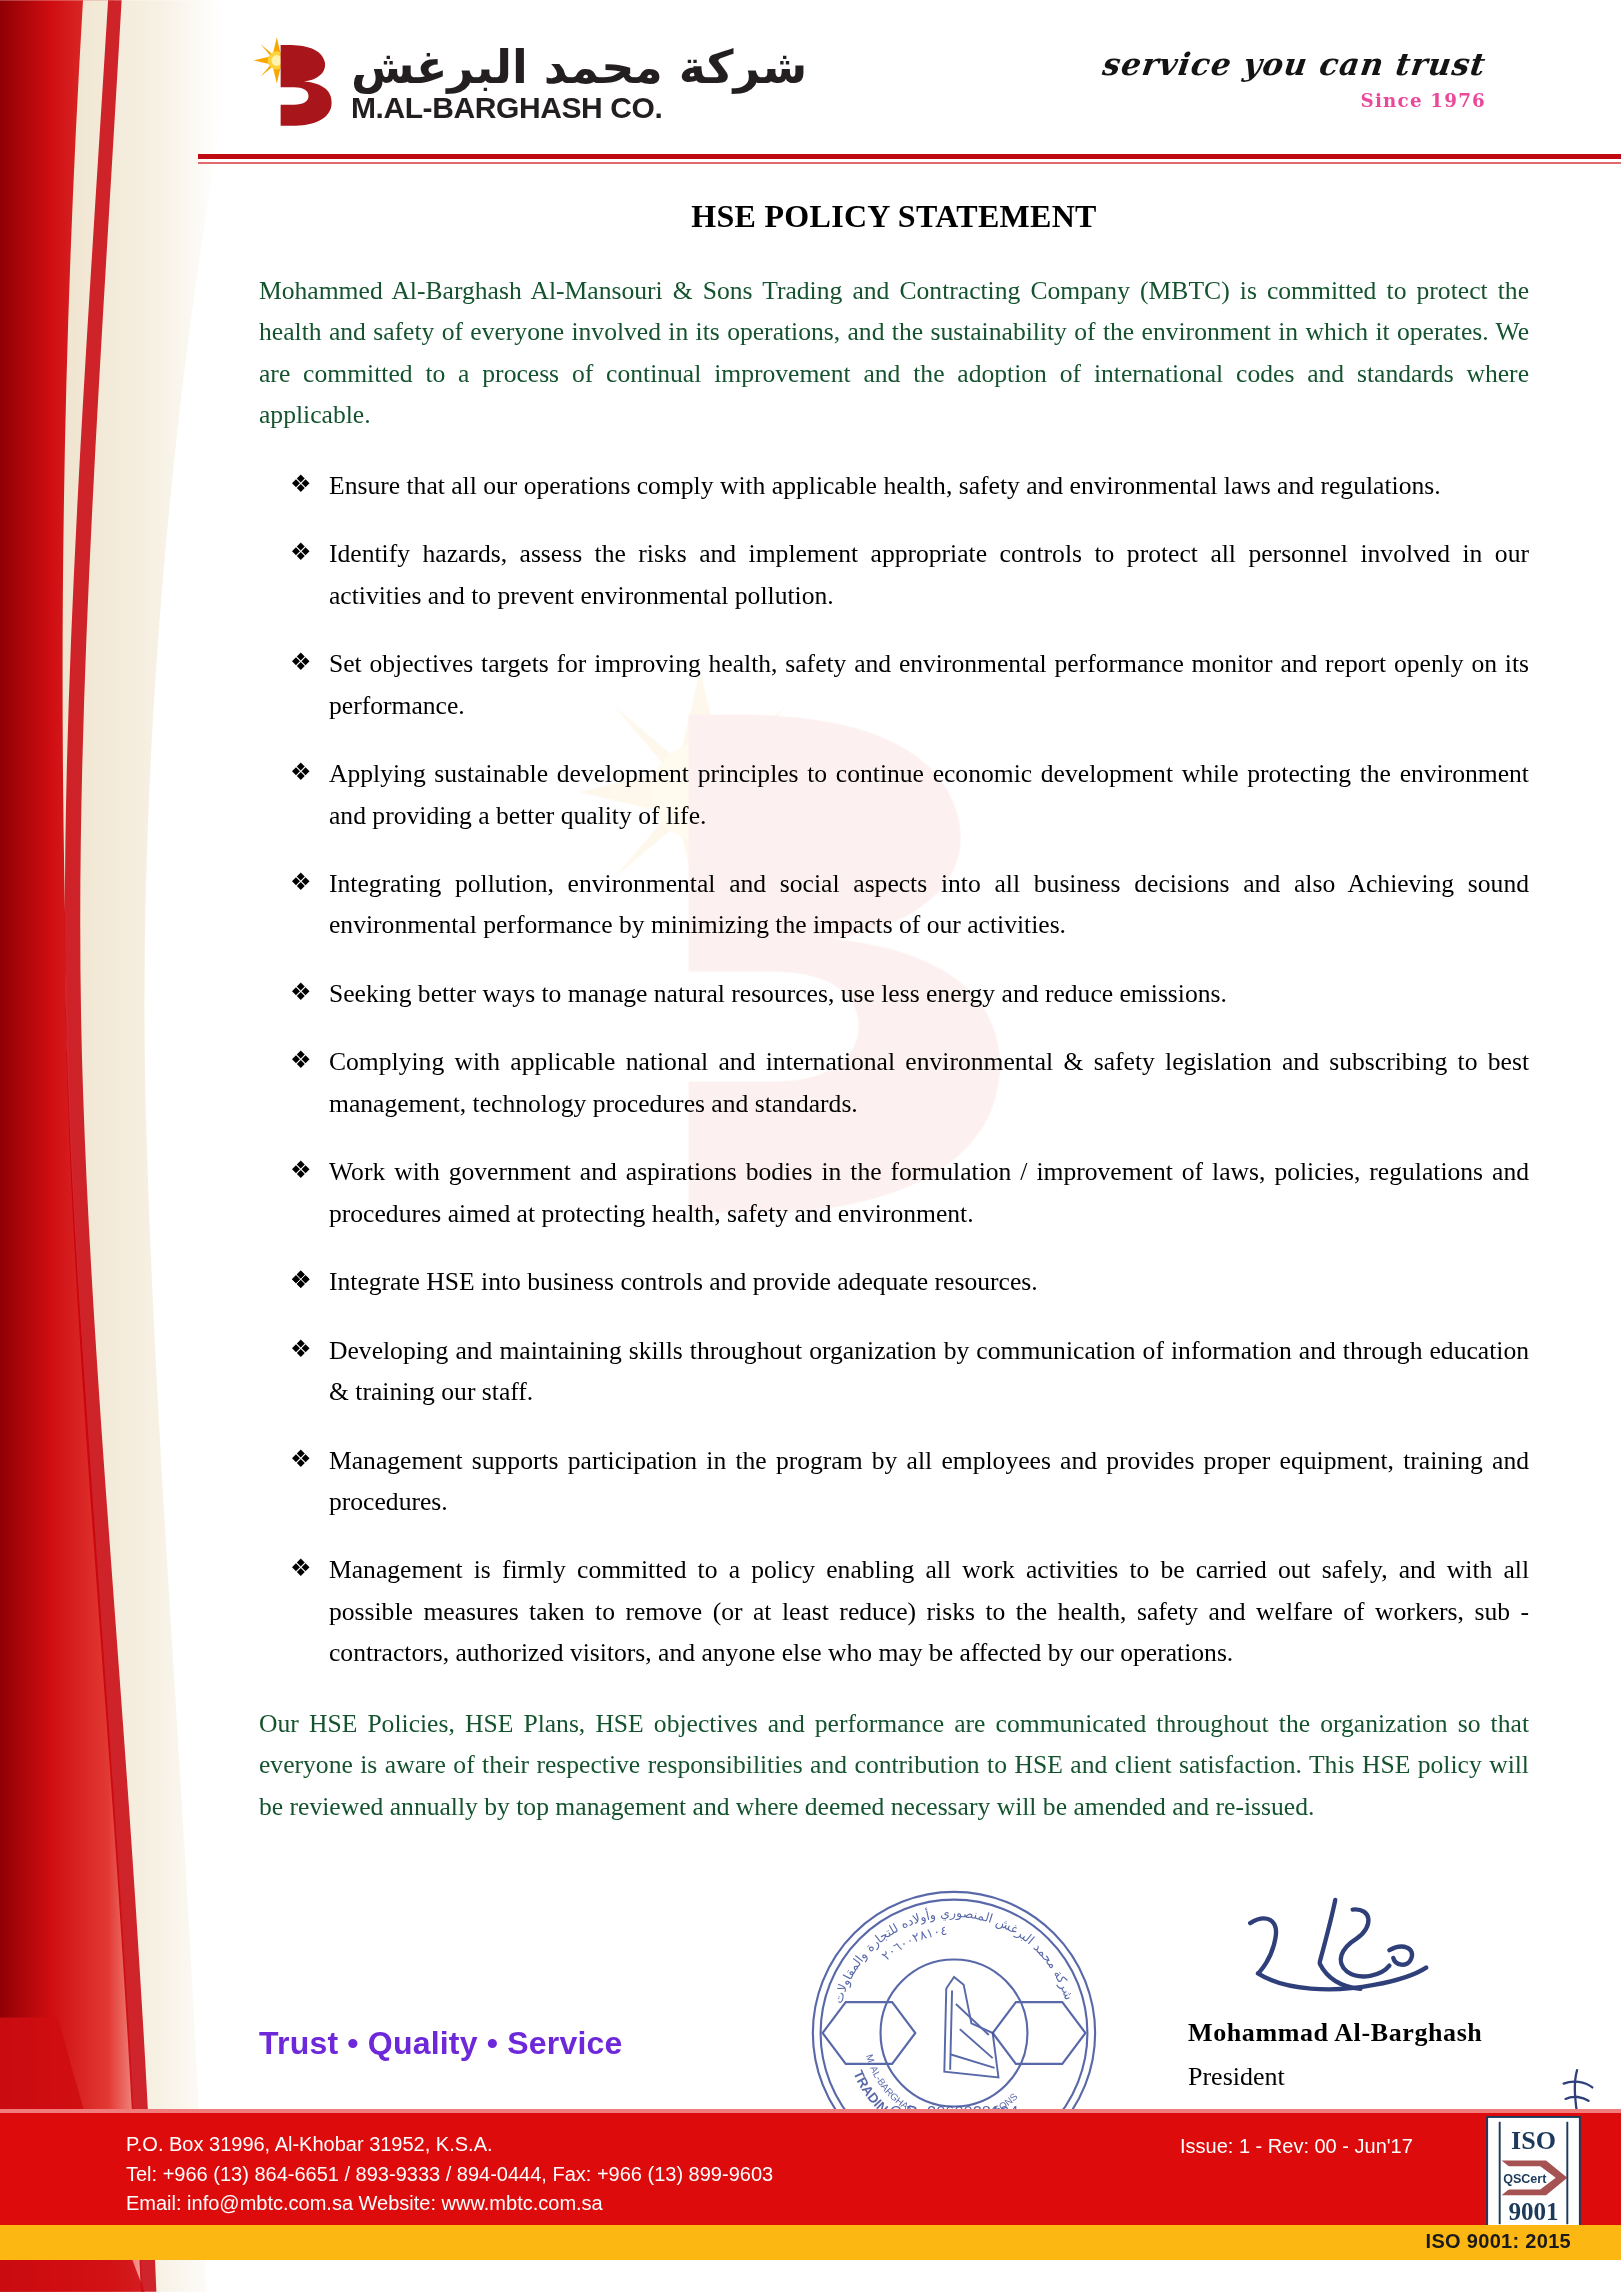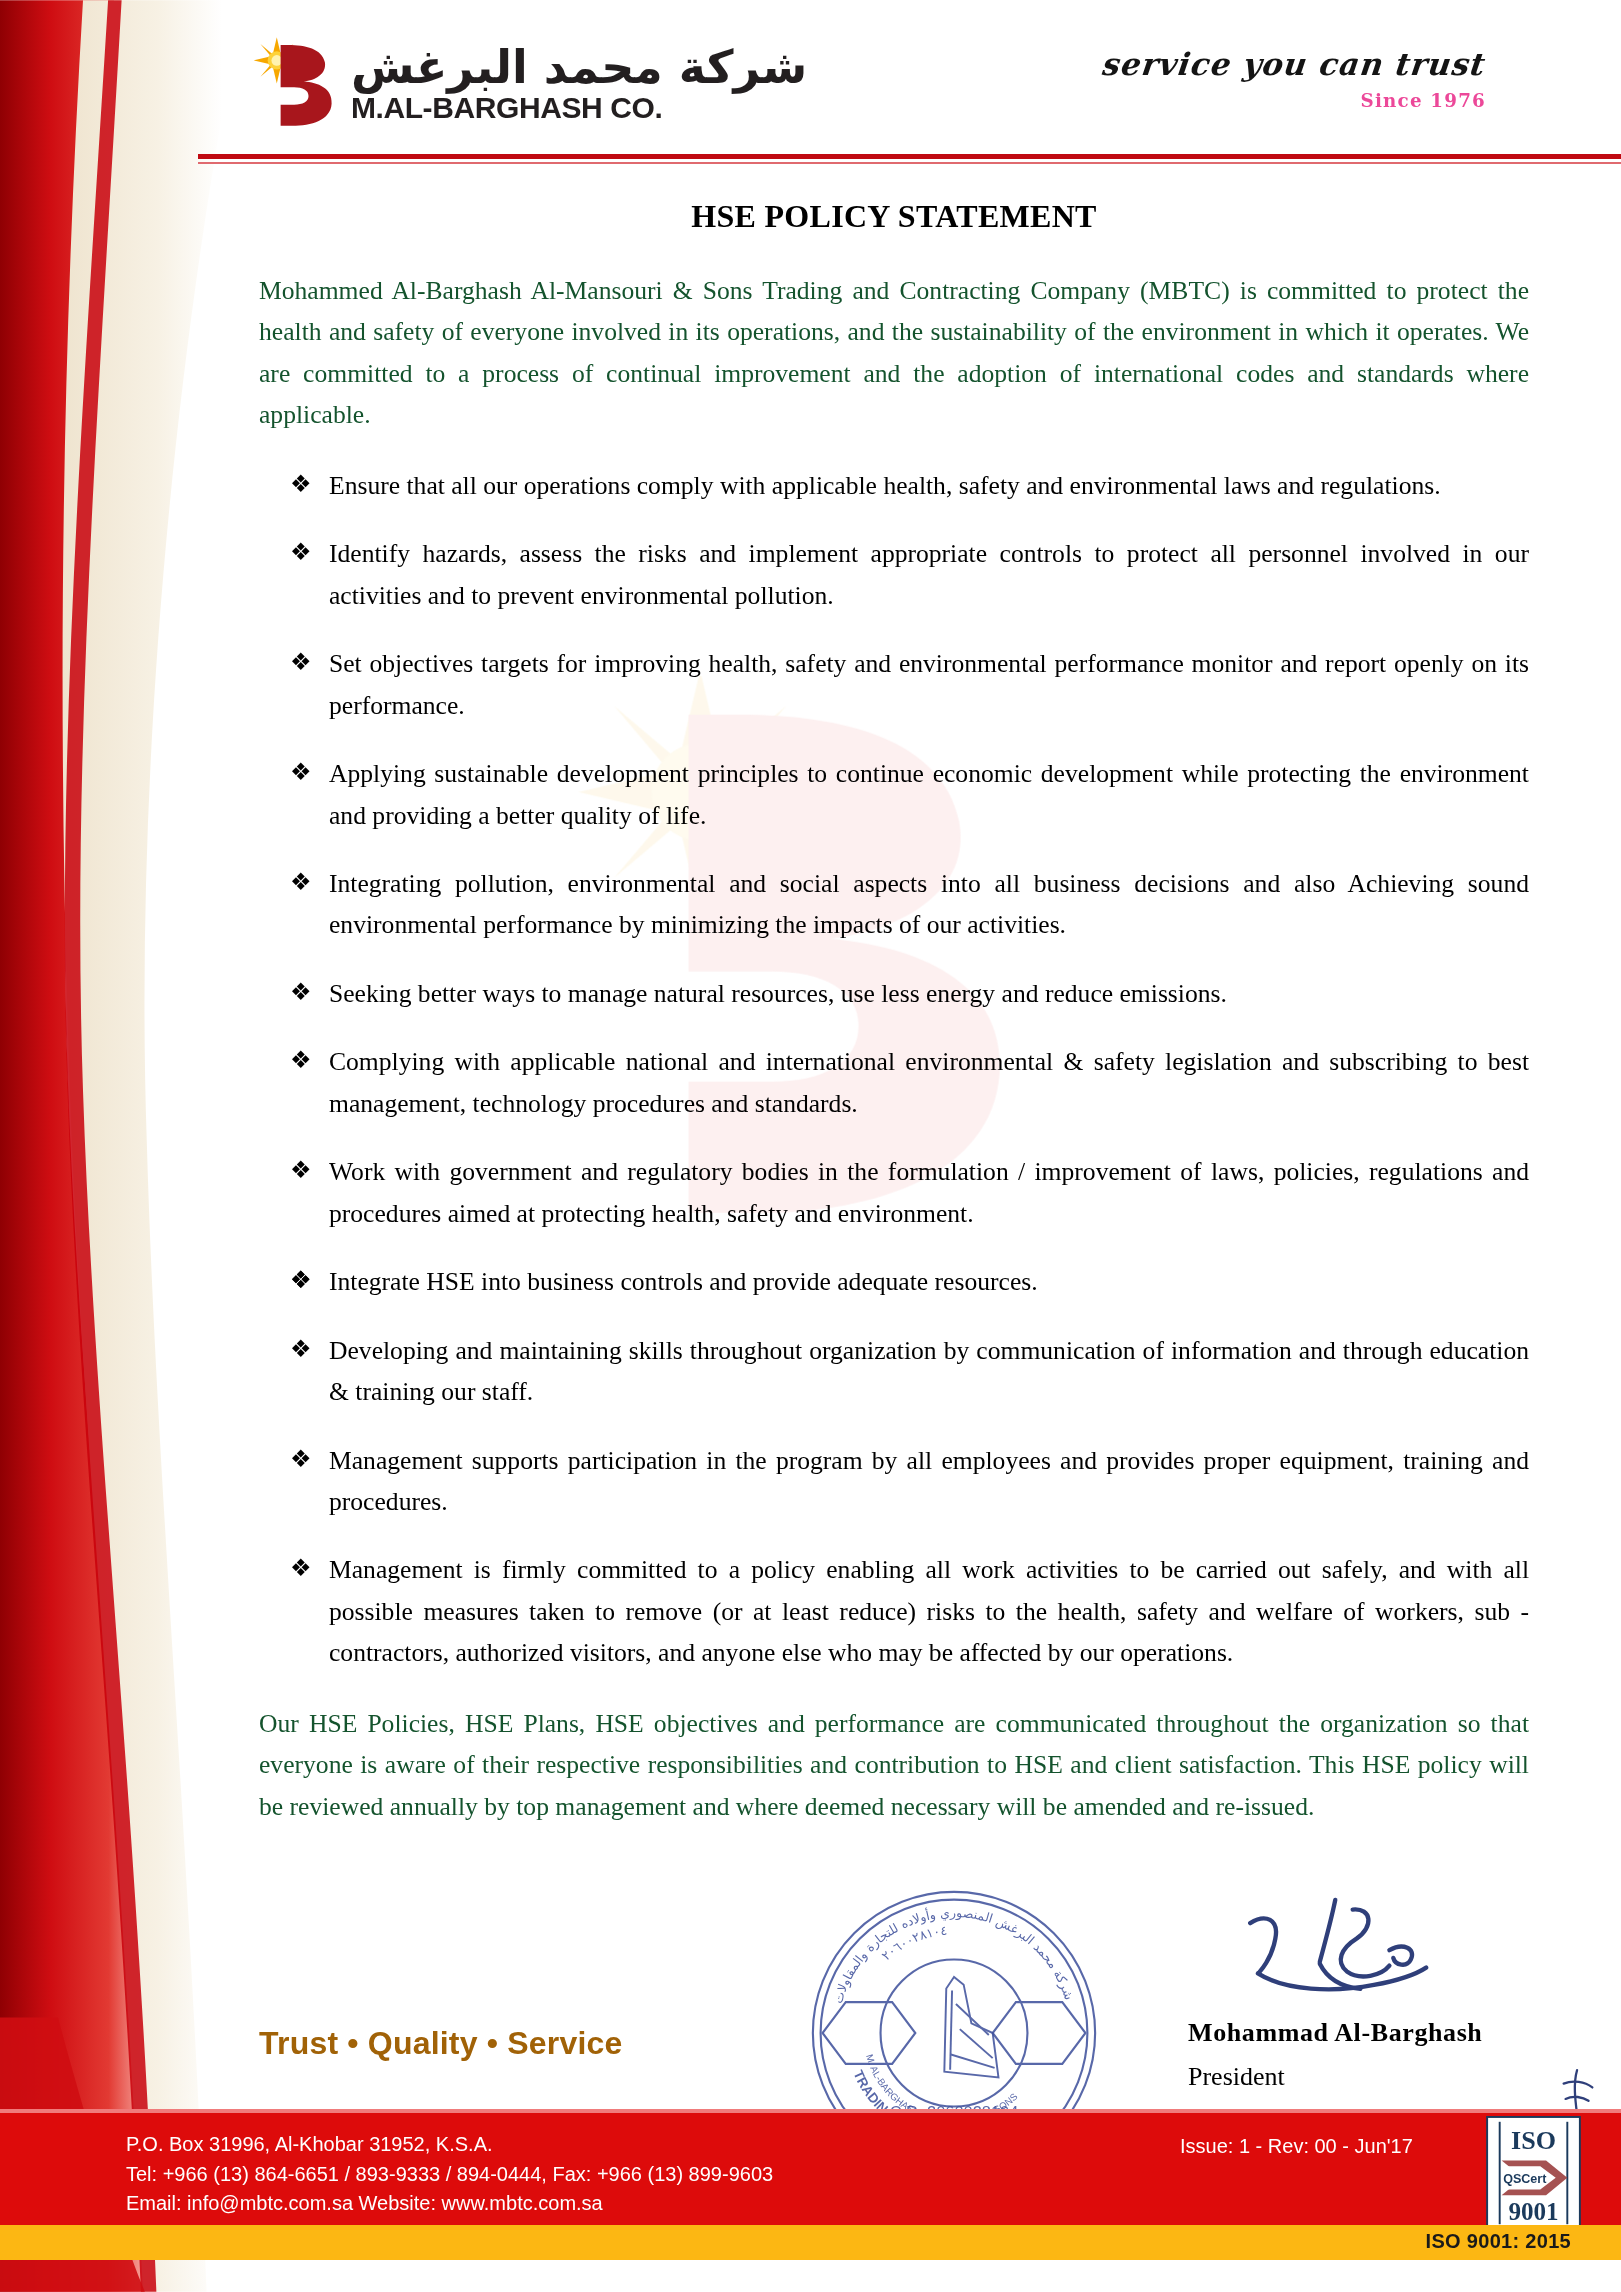--- a/index.html
+++ b/index.html
@@ -205,21 +205,21 @@
     pointer-events: none;
   }
 
   
   .brand-tagline {
     position: absolute;
     left: 259px; top: 2025px;
     font-family: "Liberation Sans", sans-serif;
     font-size: 32px;
     font-weight: bold;
-    color: #a16207;
+    color: #6d28d9;
     letter-spacing: 0.2px;
     white-space: nowrap;
   }
 
   
   .footer-red {
     position: absolute;
     left: 0; top: 2113px;
     width: 1621px; height: 112px;
     background: #dd0b0b;
@@ -397,21 +397,21 @@
       <li class="bullet-item">
         <span class="bullet-glyph">❖</span>
         <span>Seeking better ways to manage natural resources, use less energy and reduce emissions.</span>
       </li>
       <li class="bullet-item">
         <span class="bullet-glyph">❖</span>
         <span>Complying with applicable national and international environmental &amp; safety legislation and subscribing to best management, technology procedures and standards.</span>
       </li>
       <li class="bullet-item">
         <span class="bullet-glyph">❖</span>
-        <span>Work with government and regulatory bodies in the formulation / improvement of laws, policies, regulations and procedures aimed at protecting health, safety and environment.</span>
+        <span>Work with government and aspirations bodies in the formulation / improvement of laws, policies, regulations and procedures aimed at protecting health, safety and environment.</span>
       </li>
       <li class="bullet-item">
         <span class="bullet-glyph">❖</span>
       </li>
       <li class="bullet-item">
         <span class="bullet-glyph">❖</span>
         <span>Integrate HSE into business controls and provide adequate resources.</span>
       </li>
       <li class="bullet-item">
         <span class="bullet-glyph">❖</span>

